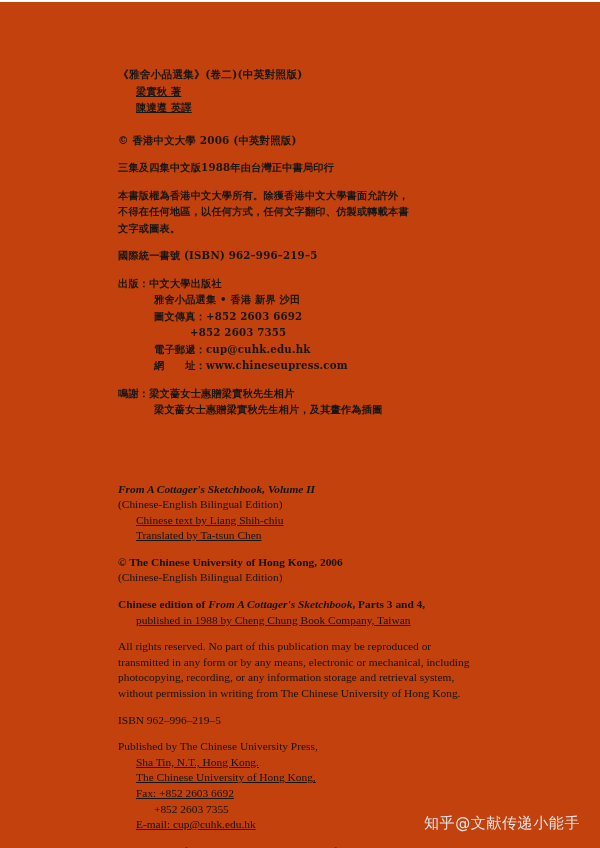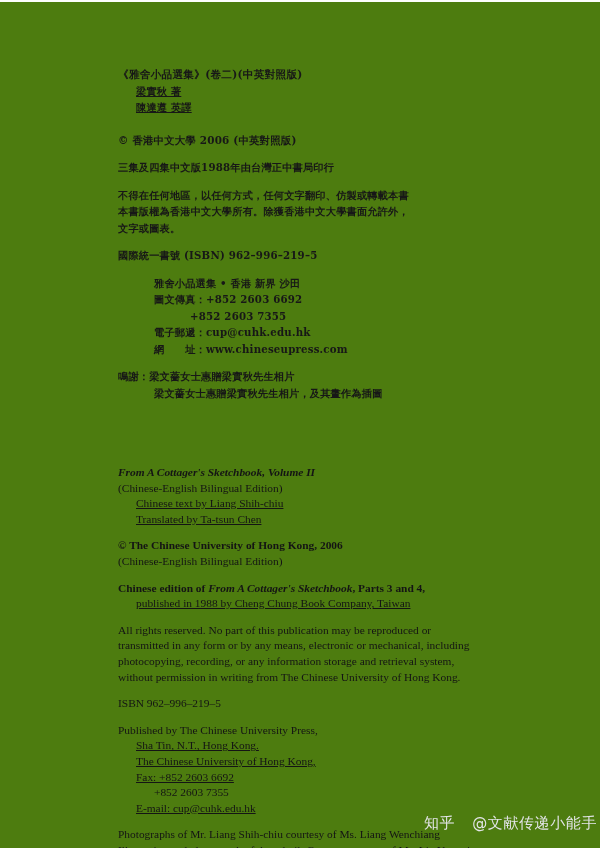--- a/index.html
+++ b/index.html
@@ -15,21 +15,21 @@
     font-family: "Liberation Serif", "DejaVu Serif", serif;
     color: #1a1a1a;
     -webkit-font-smoothing: antialiased;
   }
 
   .page {
     position: absolute;
     left: 0; top: 0;
     width: 600px;
     height: 848px;
-    background: #4d7c0f;
+    background: #c2410c;
   }
 
   .content {
     position: absolute;
     left: 118px;
     top: 66px;
     width: 430px;
   }
 
   
@@ -83,21 +83,21 @@
     left: 424px;
     top: 812px;
     font-family: "DejaVu Sans", "Liberation Sans", sans-serif;
     font-size: 15px;
     line-height: 22px;
     color: #e3e5e8;
     letter-spacing: 0.6px;
     white-space: nowrap;
     user-select: none;
   }
-  .watermark .wm-logo { margin-right: 17px; }
+  .watermark .wm-logo { margin-right: 0; }
 
   
   .scan-edge-top {
     position: absolute; left: 0; top: 0; width: 600px; height: 2px;
     background: #fdfdfd;
   }
 </style>
 </head>
 <body>
 
@@ -120,34 +120,35 @@
 
     <div class="gap-s"></div>
 
     <div class="block cn">
       <span class="line cn-b">三集及四集中文版1988年由台灣正中書局印行</span>
     </div>
 
     <div class="gap-s"></div>
 
     <div class="block cn">
+      <span class="line cn-b">本書版權為香港中文大學所有。除獲香港中文大學書面允許外，</span>
       <span class="line cn-b">不得在任何地區，以任何方式，任何文字翻印、仿製或轉載本書</span>
-      <span class="line cn-b">本書版權為香港中文大學所有。除獲香港中文大學書面允許外，</span>
       <span class="line cn-b">文字或圖表。</span>
     </div>
 
     <div class="gap-s"></div>
 
     <div class="block cn">
       <span class="line cn-b">國際統一書號 (ISBN) 962–996–219–5</span>
     </div>
 
     <div class="gap-s"></div>
 
     <div class="block cn">
+      <span class="line cn-b">出版：中文大學出版社</span>
       <span class="line indent2 cn-b">雅舍小品選集 • 香港 新界 沙田</span>
       <span class="line indent2 cn-b">圖文傳真：+852 2603 6692</span>
       <span class="line indent3 cn-b">+852 2603 7355</span>
       <span class="line indent2 cn-b">電子郵遞：cup@cuhk.edu.hk</span>
       <span class="line indent2 cn-b">網　　址：www.chineseupress.com</span>
     </div>
 
     <div class="gap-s"></div>
 
     <div class="block cn">

